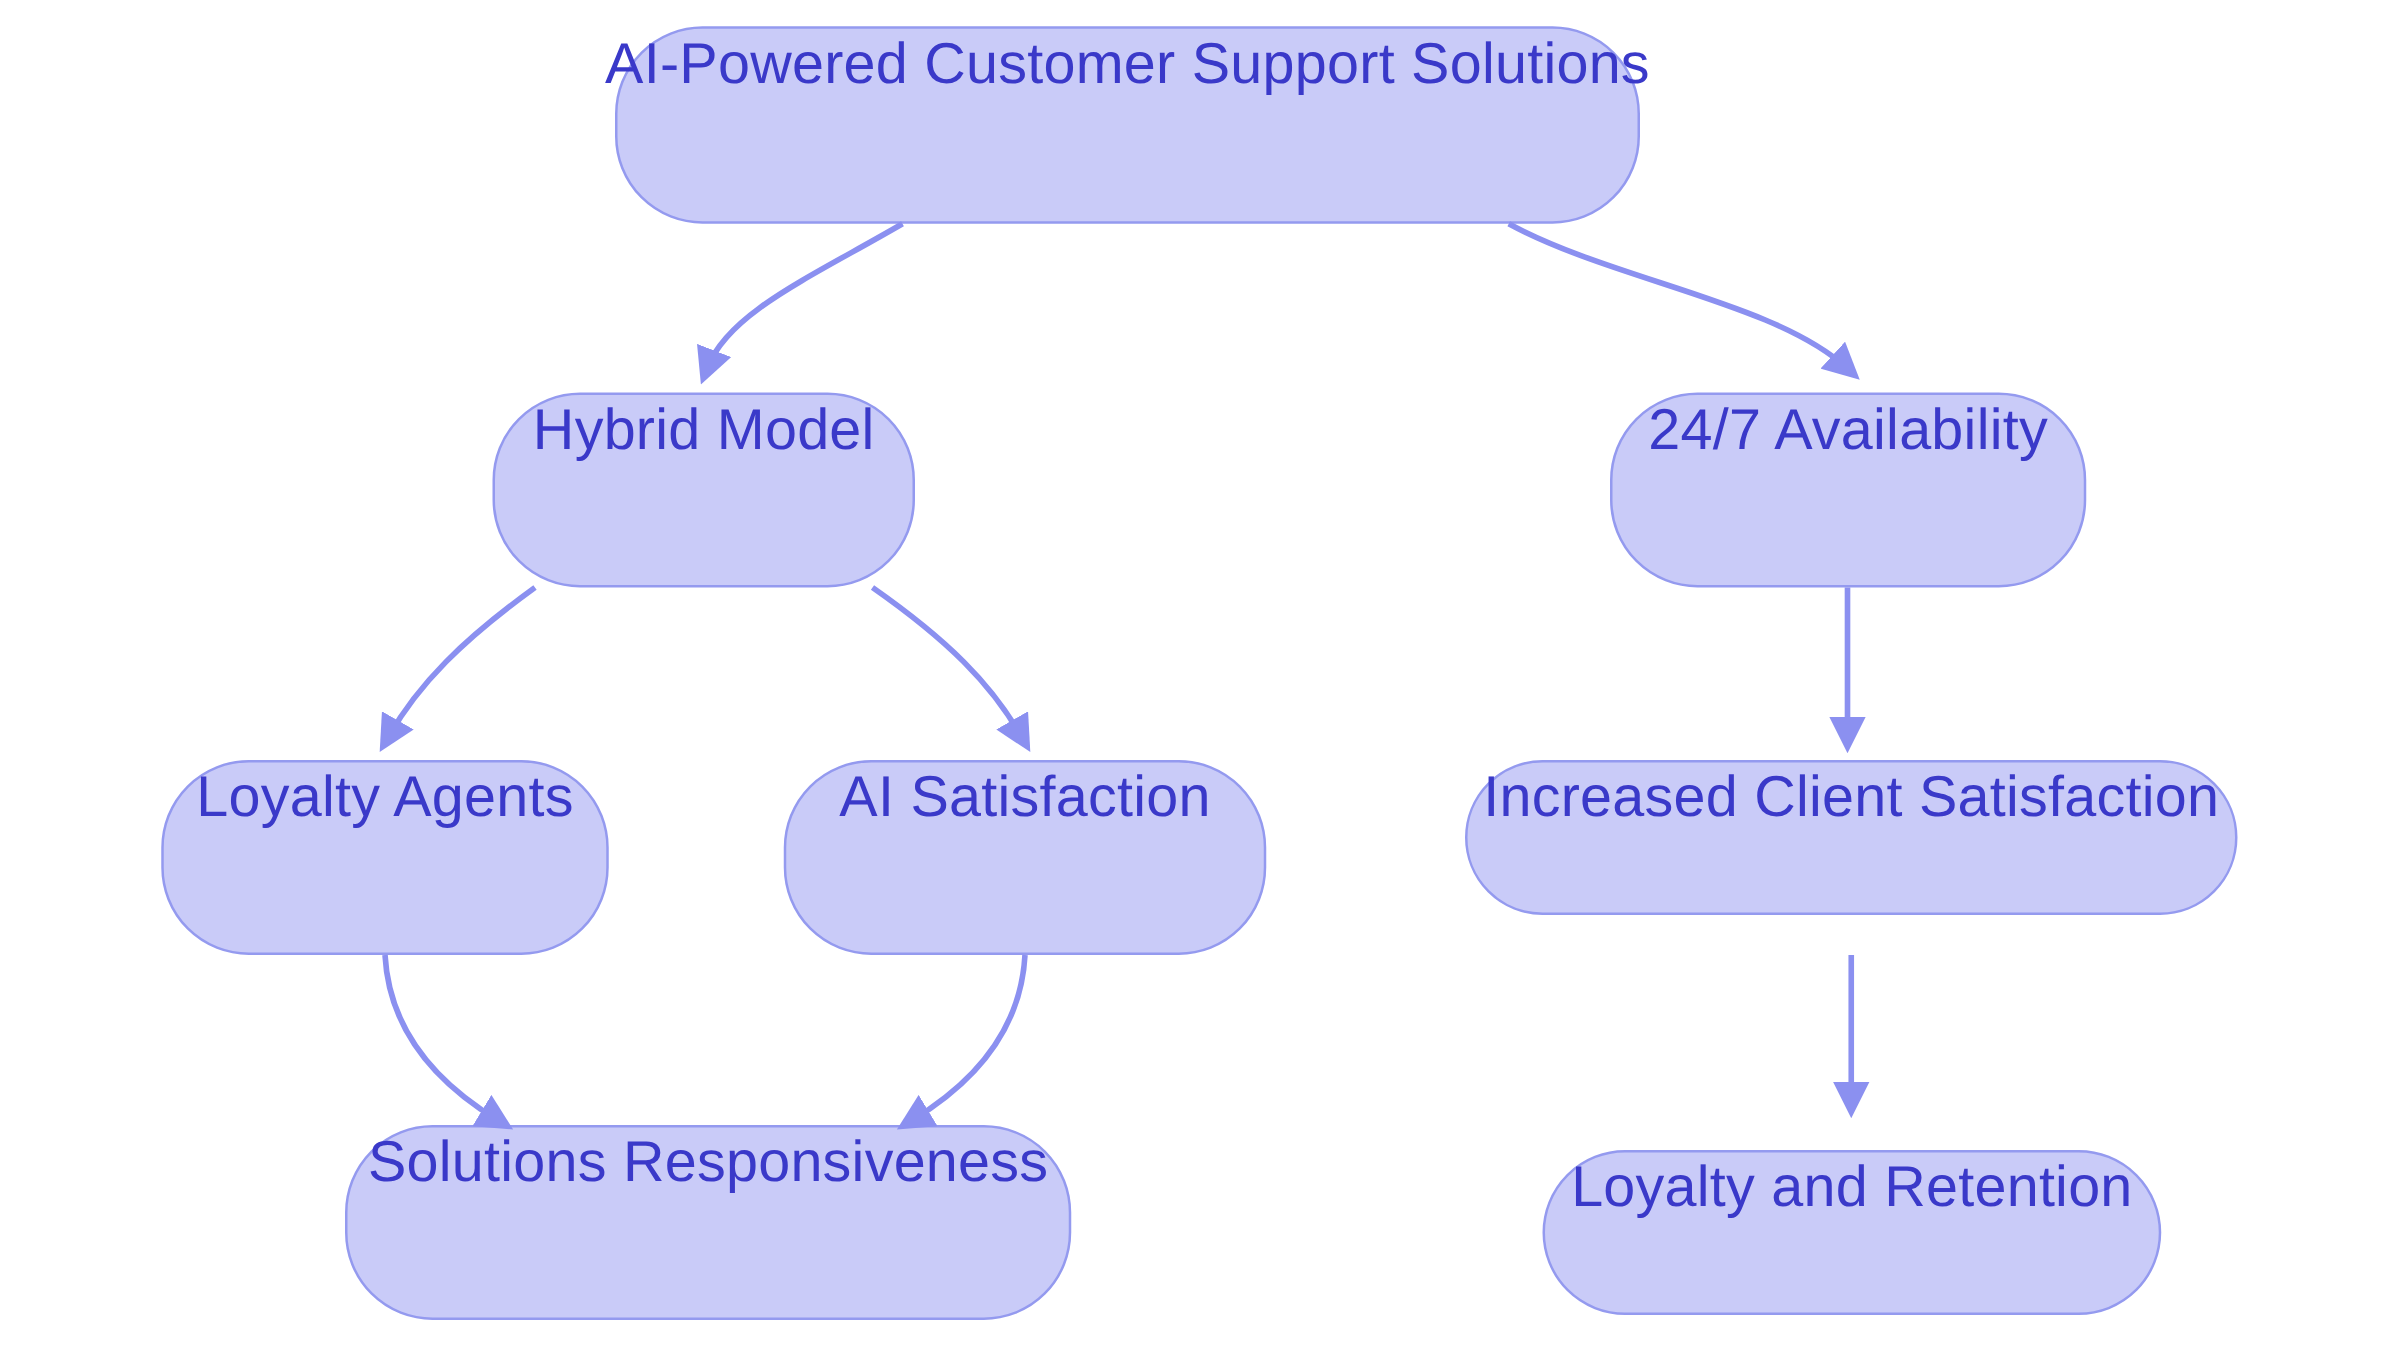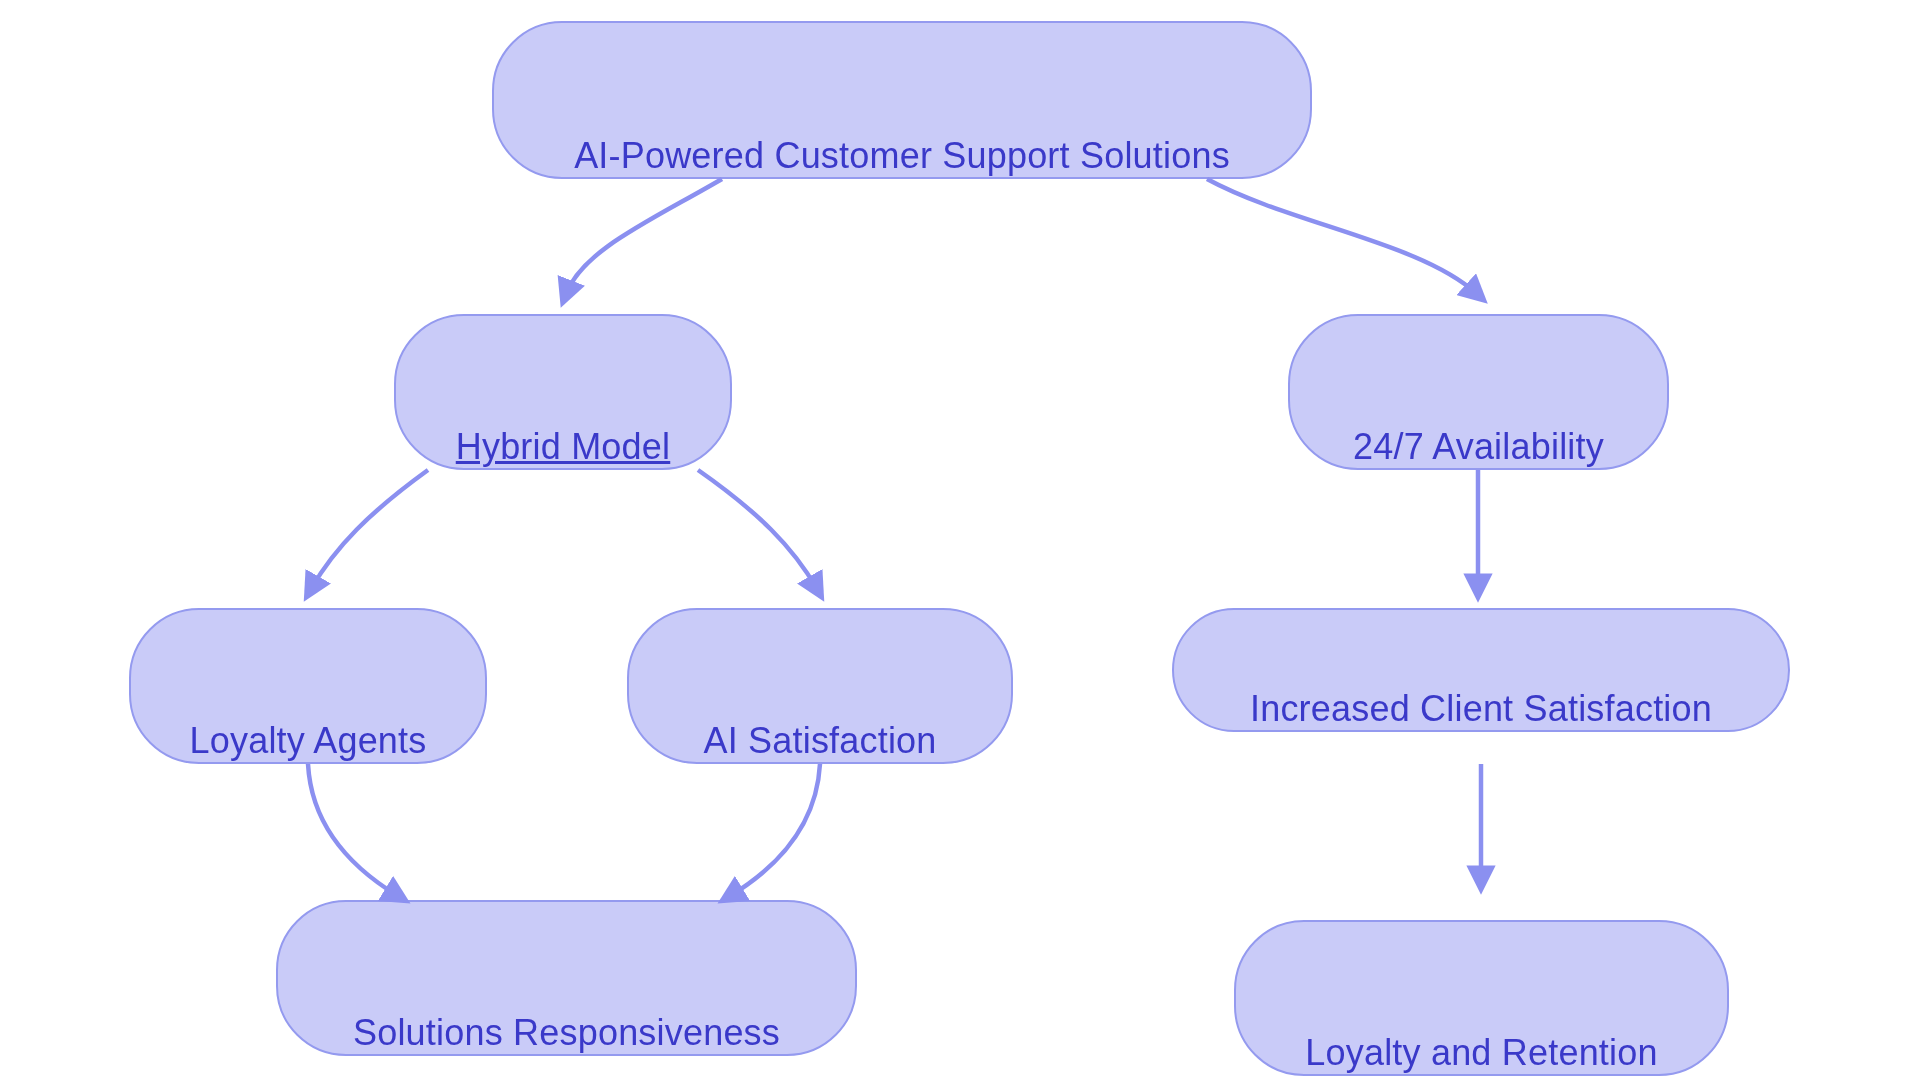--- a/index.html
+++ b/index.html
@@ -37,27 +37,27 @@
     left: 0;
     top: 0;
     width: 1920px;
     height: 1083px;
     z-index: 1;
   }
   .node {
     position: absolute;
     box-sizing: border-box;
     display: flex;
-    align-items: flex-end;
+    align-items: flex-start;
     justify-content: center;
     background: var(--node-fill, #c9cbf8);
     border: 2px solid var(--node-border, #949aef);
     border-radius: 70px;
     color: var(--node-text, #3a39c9);
-    font-size: 36px;
+    font-size: 46px;
     letter-spacing: 0.2px;
     text-align: center;
     white-space: nowrap;
   }
 </style>
 </head>
 <body>
 
 <div class="stage">
   <svg id="edge-layer" viewBox="0 0 1920 1083" xmlns="http://www.w3.org/2000/svg">
@@ -72,35 +72,35 @@
       <path class="edge" d="M698,470 C758,512 793,547 817,589" marker-end="url(#arrowhead)"></path>
       <path class="edge" d="M1478,470 L1478,588" marker-end="url(#arrowhead)"></path>
       <path class="edge" d="M308,764 C311,818 342,862 398,896" marker-end="url(#arrowhead)"></path>
       <path class="edge" d="M820,764 C817,818 786,862 730,896" marker-end="url(#arrowhead)"></path>
       <path class="edge" d="M1481,764 L1481,880" marker-end="url(#arrowhead)"></path>
     </svg>
   <div id="node-layer">
       <div class="node" style="left: 492px; top: 21px; width: 820px; height: 158px;">
         <span>AI-Powered Customer Support Solutions</span>
       </div>
-      <div class="node" style="left: 394px; top: 314px; width: 338px; height: 156px; text-decoration: underline;">
+      <div class="node" style="left: 394px; top: 314px; width: 338px; height: 156px;">
         <span>Hybrid Model</span>
       </div>
       <div class="node" style="left: 1288px; top: 314px; width: 381px; height: 156px;">
         <span>24/7 Availability</span>
       </div>
       <div class="node" style="left: 129px; top: 608px; width: 358px; height: 156px;">
         <span>Loyalty Agents</span>
       </div>
       <div class="node" style="left: 627px; top: 608px; width: 386px; height: 156px;">
         <span>AI Satisfaction</span>
       </div>
       <div class="node" style="left: 1172px; top: 608px; width: 618px; height: 124px;">
         <span>Increased Client Satisfaction</span>
       </div>
       <div class="node" style="left: 276px; top: 900px; width: 581px; height: 156px;">
         <span>Solutions Responsiveness</span>
       </div>
-      <div class="node" style="left: 1234px; top: 920px; width: 495px; height: 156px;">
+      <div class="node" style="left: 1234px; top: 920px; width: 495px; height: 132px;">
         <span>Loyalty and Retention</span>
       </div>
     </div>
 </div>
 
 </body></html>

